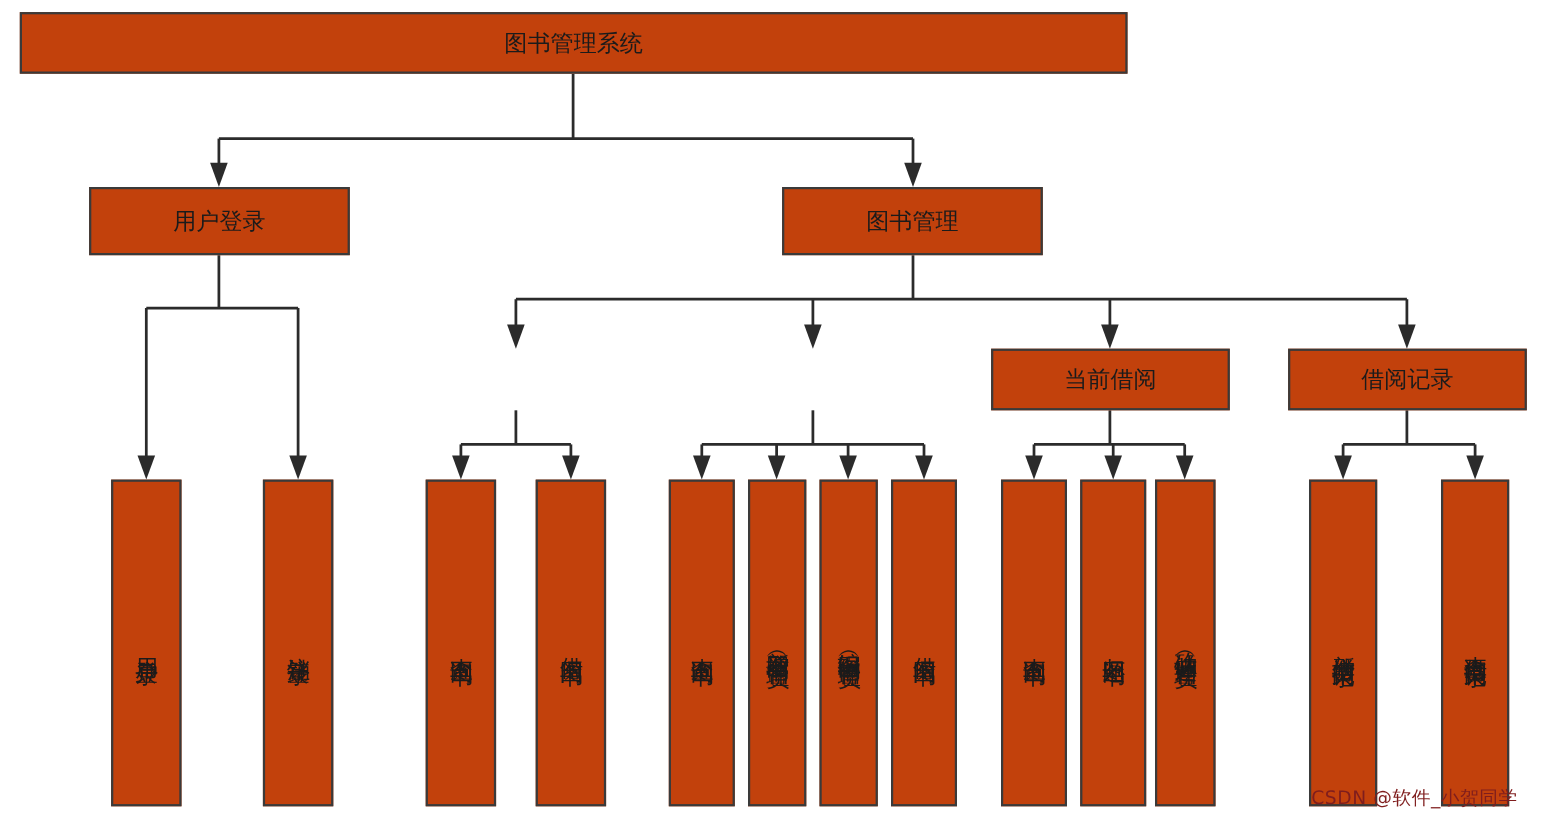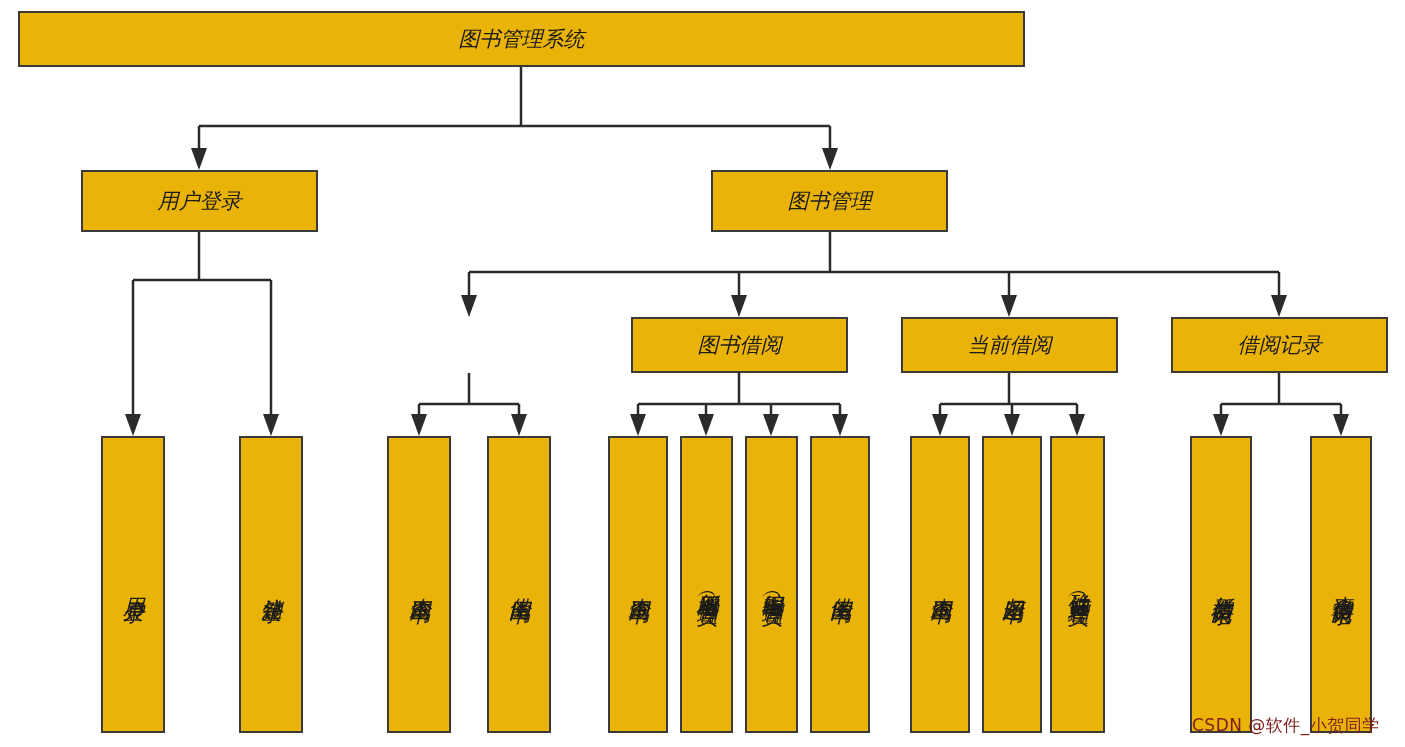--- a/index.html
+++ b/index.html
@@ -23,27 +23,26 @@
     position: absolute;
     top: 0;
     left: 0;
     width: 1405px;
     height: 747px;
     pointer-events: none;
   }
   .node {
     position: absolute;
     box-sizing: border-box;
-    background: #eab308;
+    background: #c2410c;
     border: 2px solid #3a3a3a;
     display: flex;
     align-items: center;
     justify-content: center;
     overflow: hidden;
-    font-style: italic;
   }
   .node-label {
     color: #1b1b1b;
     text-align: center;
     line-height: 1.18;
     white-space: nowrap;
   }
   .node.horizontal .node-label {
     font-size: 21px;
   }
@@ -150,23 +149,20 @@
     <span class="node-label">图书管理系统</span>
   </div>
 
   <div class="node horizontal" style="left:81px; top:170px; width:237px; height:62px;">
     <span class="node-label">用户登录</span>
   </div>
   <div class="node horizontal" style="left:711px; top:170px; width:237px; height:62px;">
     <span class="node-label">图书管理</span>
   </div>
 
-  <div class="node horizontal" style="left:631px; top:317px; width:217px; height:56px;">
-    <span class="node-label">图书借阅</span>
-  </div>
   <div class="node horizontal" style="left:901px; top:317px; width:217px; height:56px;">
     <span class="node-label">当前借阅</span>
   </div>
   <div class="node horizontal" style="left:1171px; top:317px; width:217px; height:56px;">
     <span class="node-label">借阅记录</span>
   </div>
 
   <div class="node vertical" style="left:101px; top:436px; width:64px; height:297px;">
     <span class="node-label">用户登录</span>
   </div>

